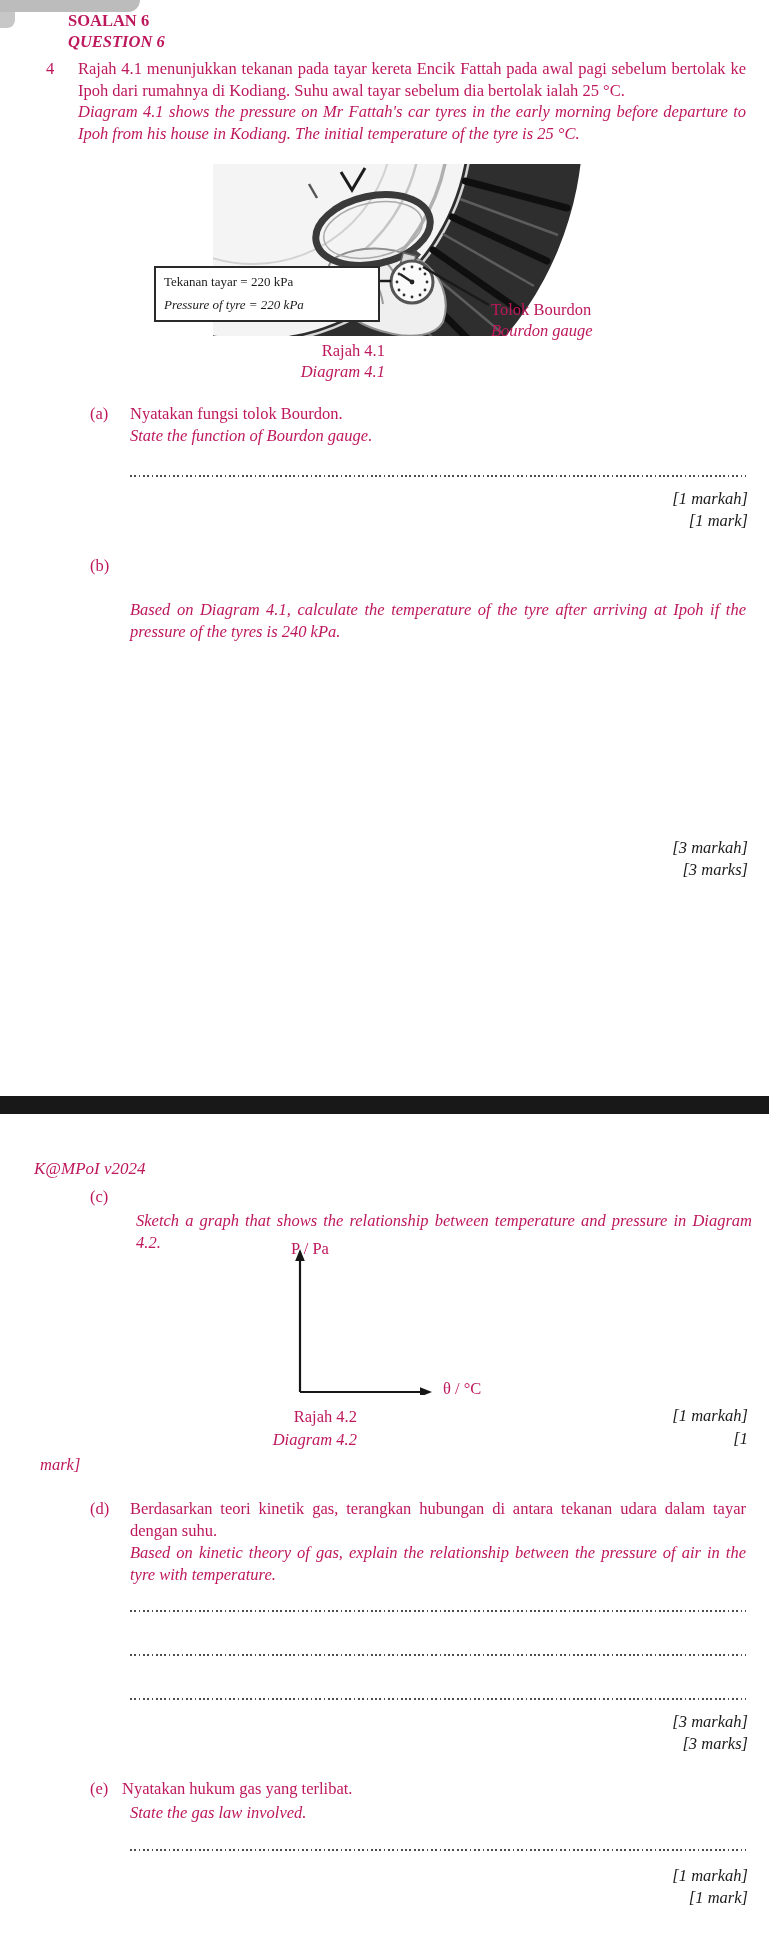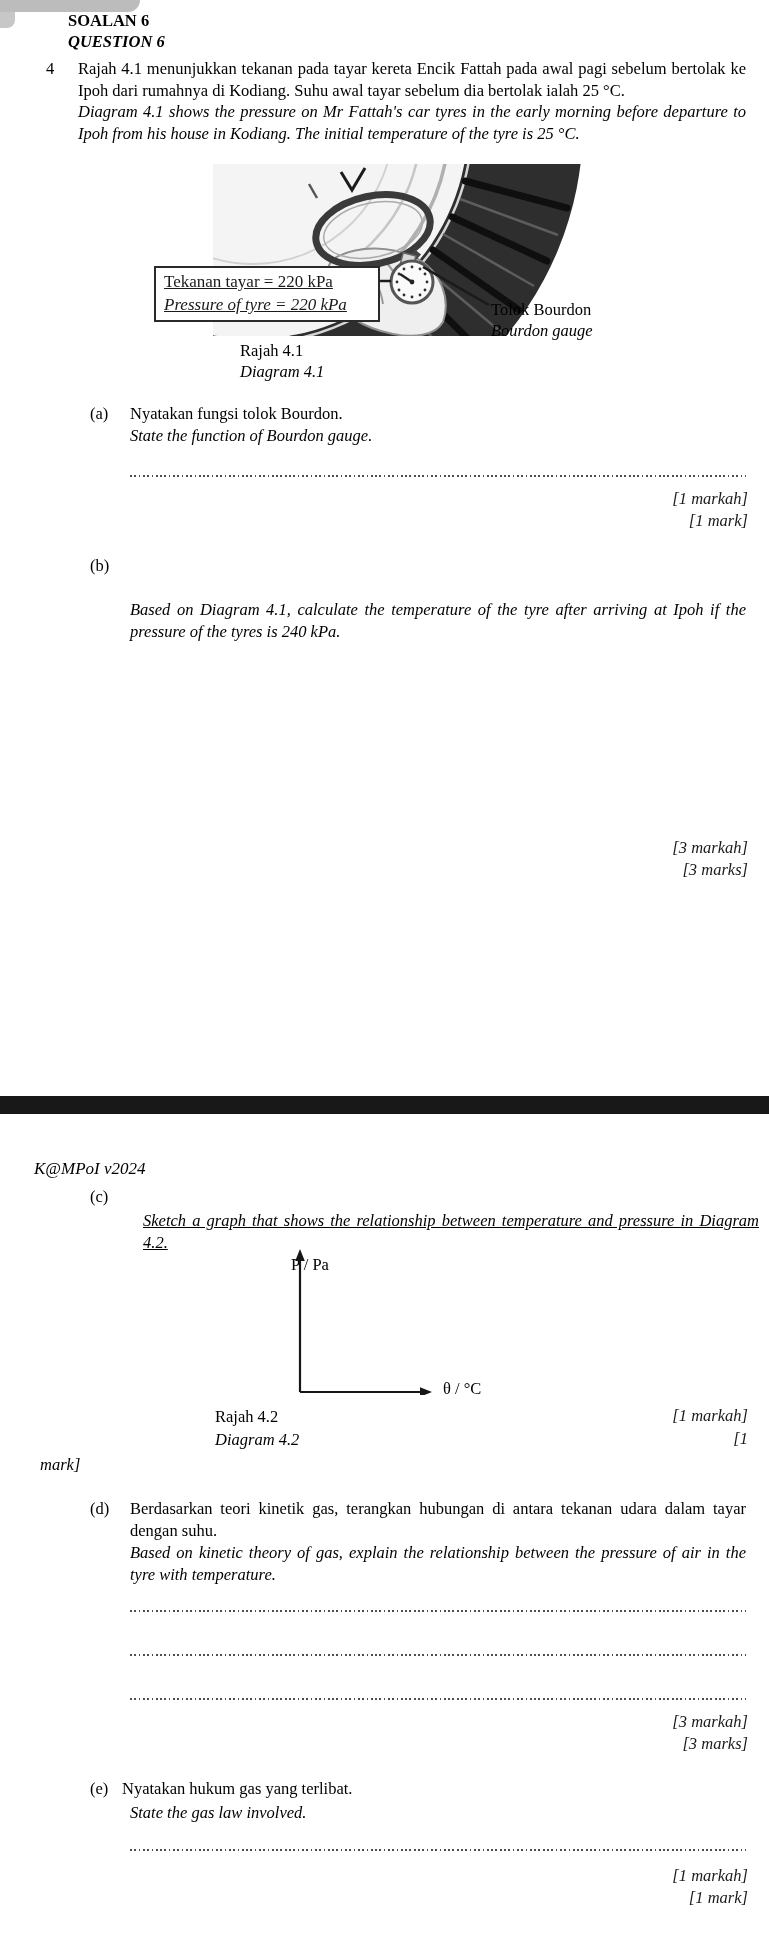--- a/index.html
+++ b/index.html
@@ -1,29 +1,29 @@
 <!DOCTYPE html>
 <html><head>
 <meta charset="utf-8">
 <style>
   html,body{margin:0;padding:0;background:#ffffff;}
   #page{position:relative;width:769px;height:1950px;background:#ffffff;overflow:hidden;
         font-family:"Liberation Serif",serif;color:#1a1a1a;}
   .abs{position:absolute;}
-  .t{position:absolute;font-size:16.5px;line-height:22px;white-space:nowrap;color:#000000;}
+  .t{position:absolute;font-size:16.5px;line-height:22px;white-space:nowrap;color:#be185d;}
   .b{font-weight:bold;}
   .it{font-style:italic;}
   .just{white-space:normal;text-align:justify;}
-  .ctr{text-align:left;white-space:nowrap;}
+  .ctr{text-align:right;white-space:nowrap;}
   .marks{position:absolute;right:21px;font-size:16.5px;font-style:italic;white-space:nowrap;}
   .dotted{position:absolute;height:2px;
           background:repeating-linear-gradient(to right,#4d4d4d 0 1.7px,transparent 1.7px 4.3px);}
   .labelbox{position:absolute;left:154px;top:266px;width:206px;border:2px solid #2a2a2a;
             background:#ffffff;padding:2px 8px 4px 8px;z-index:3;}
-  .labelbox div{font-size:17px;line-height:23px;white-space:nowrap;text-decoration:underline;}
+  .labelbox div{font-size:13px;line-height:23px;white-space:nowrap;}
   .artifact1{position:absolute;left:0;top:0;width:140px;height:12px;background:#bcbcbc;
              border-radius:0 0 14px 0;}
   .artifact2{position:absolute;left:0;top:12px;width:15px;height:16px;background:#c7c7c7;
              border-radius:0 0 8px 0;}
   .divider{position:absolute;left:0;top:1096px;width:769px;height:18px;background:#181818;}
   svg{display:block;}
 </style>
 </head>
 <body>
 
@@ -132,23 +132,23 @@
   <div class="t just it" style="left:130px;top:599px;width:616px;">Based on Diagram 4.1, calculate the temperature of the tyre after arriving at Ipoh if the pressure of the tyres is 240 kPa.</div>
   <div class="marks" style="top:838px;">[3 markah]</div>
   <div class="marks" style="top:860px;">[3 marks]</div>
 
 
   <div class="divider"></div>
 
   <div class="t it" style="left:34px;top:1158px;font-size:17px;">K@MPoI v2024</div>
 
   <div class="t" style="left:90px;top:1186px;">(c)</div>
-  <div class="t just it" style="left:143px;top:1210px;width:616px;text-decoration:underline;">Sketch a graph that shows the relationship between temperature and pressure in Diagram 4.2.</div>
+  <div class="t just it" style="left:136px;top:1210px;width:616px;">Sketch a graph that shows the relationship between temperature and pressure in Diagram 4.2.</div>
 
-  <div class="t" style="left:291px;top:1238px;margin-top:16px;">P / Pa</div>
+  <div class="t" style="left:291px;top:1238px;">P / Pa</div>
   <svg class="abs" style="left:280px;top:1243px;" width="170" height="152" viewBox="0 0 170 152">
     <line x1="20" y1="149" x2="20" y2="18" stroke="#161616" stroke-width="2.2"></line>
     <polygon points="20,6 15.2,18 24.8,18" fill="#161616"></polygon>
     <line x1="20" y1="149" x2="140" y2="149" stroke="#161616" stroke-width="2.2"></line>
     <polygon points="152,149 140,144.2 140,153.8" fill="#161616"></polygon>
   </svg>
   <div class="t" style="left:443px;top:1378px;">θ / °C</div>
 
   <div class="t ctr" style="left:215px;top:1406px;width:142px;">Rajah 4.2</div>
   <div class="t ctr it" style="left:215px;top:1429px;width:142px;">Diagram 4.2</div>

